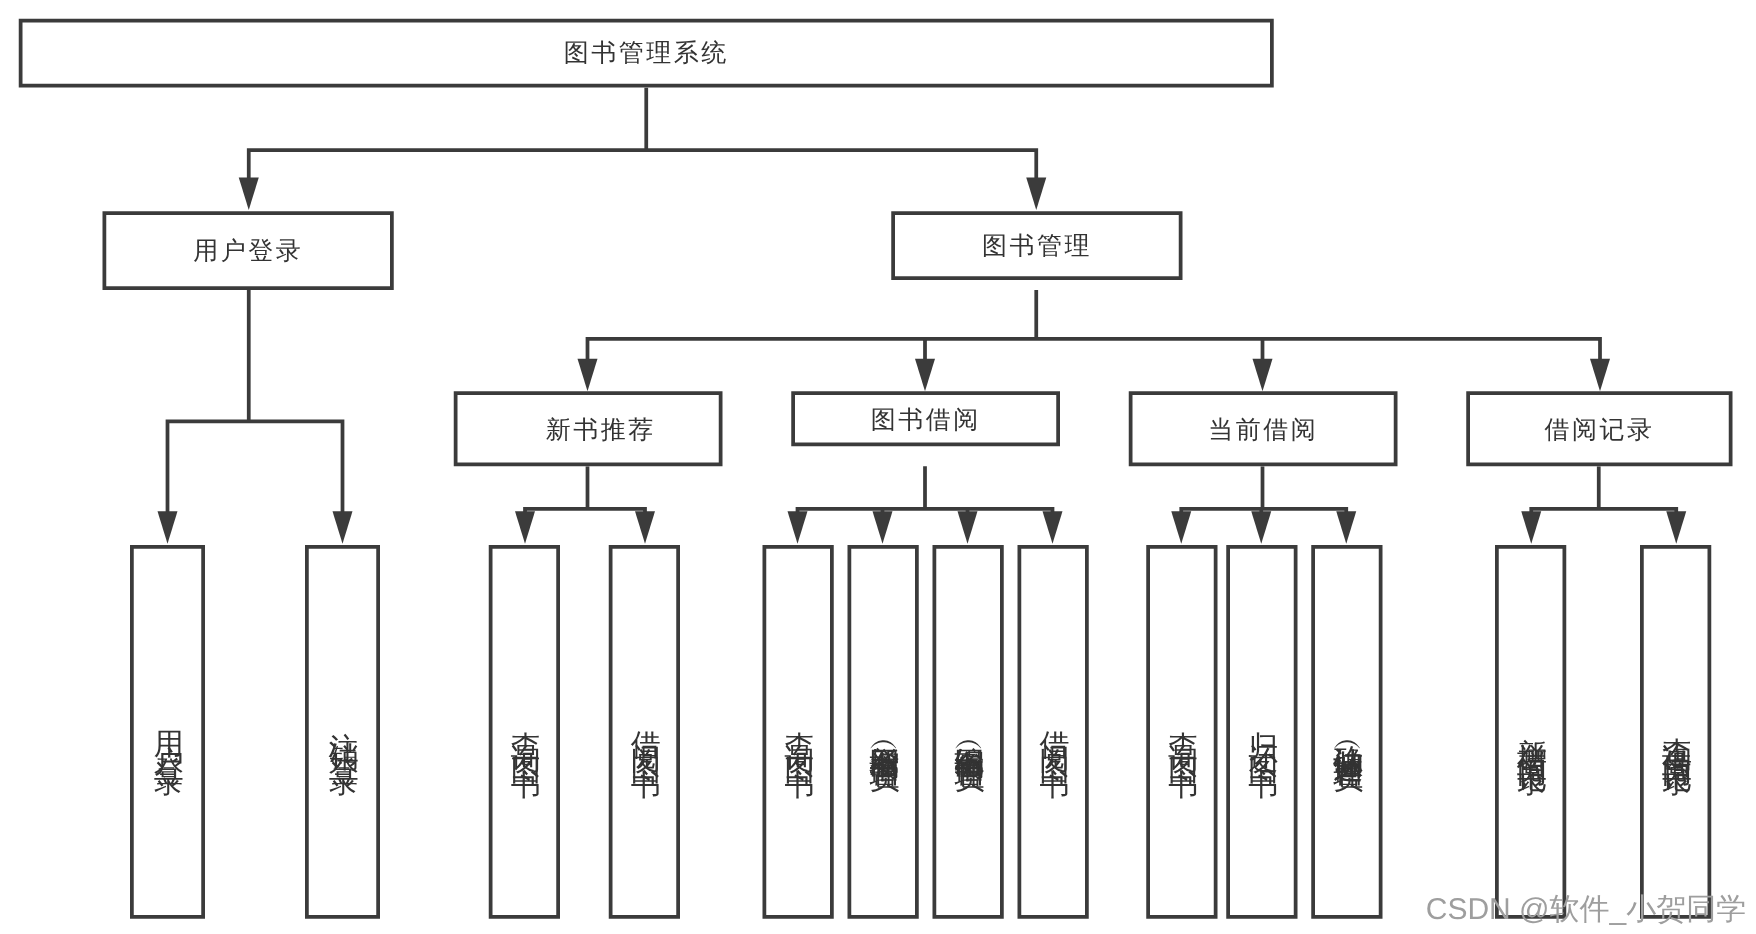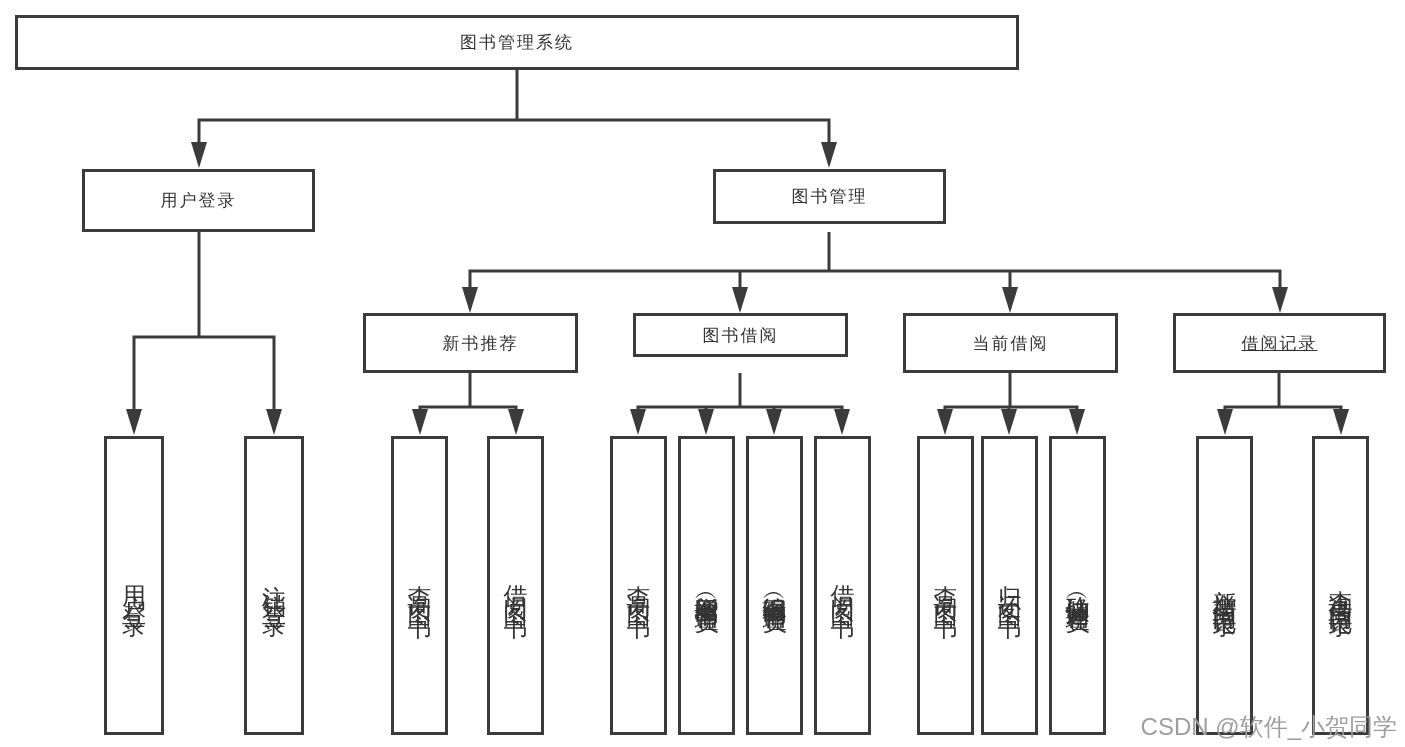--- a/index.html
+++ b/index.html
@@ -23,21 +23,21 @@
   .box {
     position: absolute;
     background: var(--box-bg, #ffffff);
     border: 3px solid var(--line, #3b3b3b);
     display: flex;
     align-items: center;
     justify-content: center;
     z-index: 2;
   }
   .hlabel {
-    font-size: 17px;
+    font-size: 20px;
     letter-spacing: 2px;
     color: var(--text, #333333);
     white-space: nowrap;
   }
   .leaf { top: 436px; width: 57px; height: 299px; }
   .vlabel {
     writing-mode: vertical-rl;
     text-orientation: mixed;
     font-size: 24px;
     line-height: 1;
@@ -120,21 +120,21 @@
 
   <div class="box" style="left:363px; top:313px; width:215px; height:60px;padding-left:20px;">
     <span class="hlabel">新书推荐</span>
   </div>
   <div class="box" style="left:633px; top:313px; width:215px; height:44px;">
     <span class="hlabel">图书借阅</span>
   </div>
   <div class="box" style="left:903px; top:313px; width:215px; height:60px;">
     <span class="hlabel">当前借阅</span>
   </div>
-  <div class="box" style="left:1173px; top:313px; width:213px; height:60px;text-decoration:underline;">
+  <div class="box" style="left:1173px; top:313px; width:213px; height:60px;">
     <span class="hlabel">借阅记录</span>
   </div>
 
   <div class="box leaf" style="left:104px; width:60px;">
     <span class="vlabel ls4">用户登录</span>
   </div>
   <div class="box leaf" style="left:244px; width:60px;">
     <span class="vlabel ls4">注销登录</span>
   </div>
 

